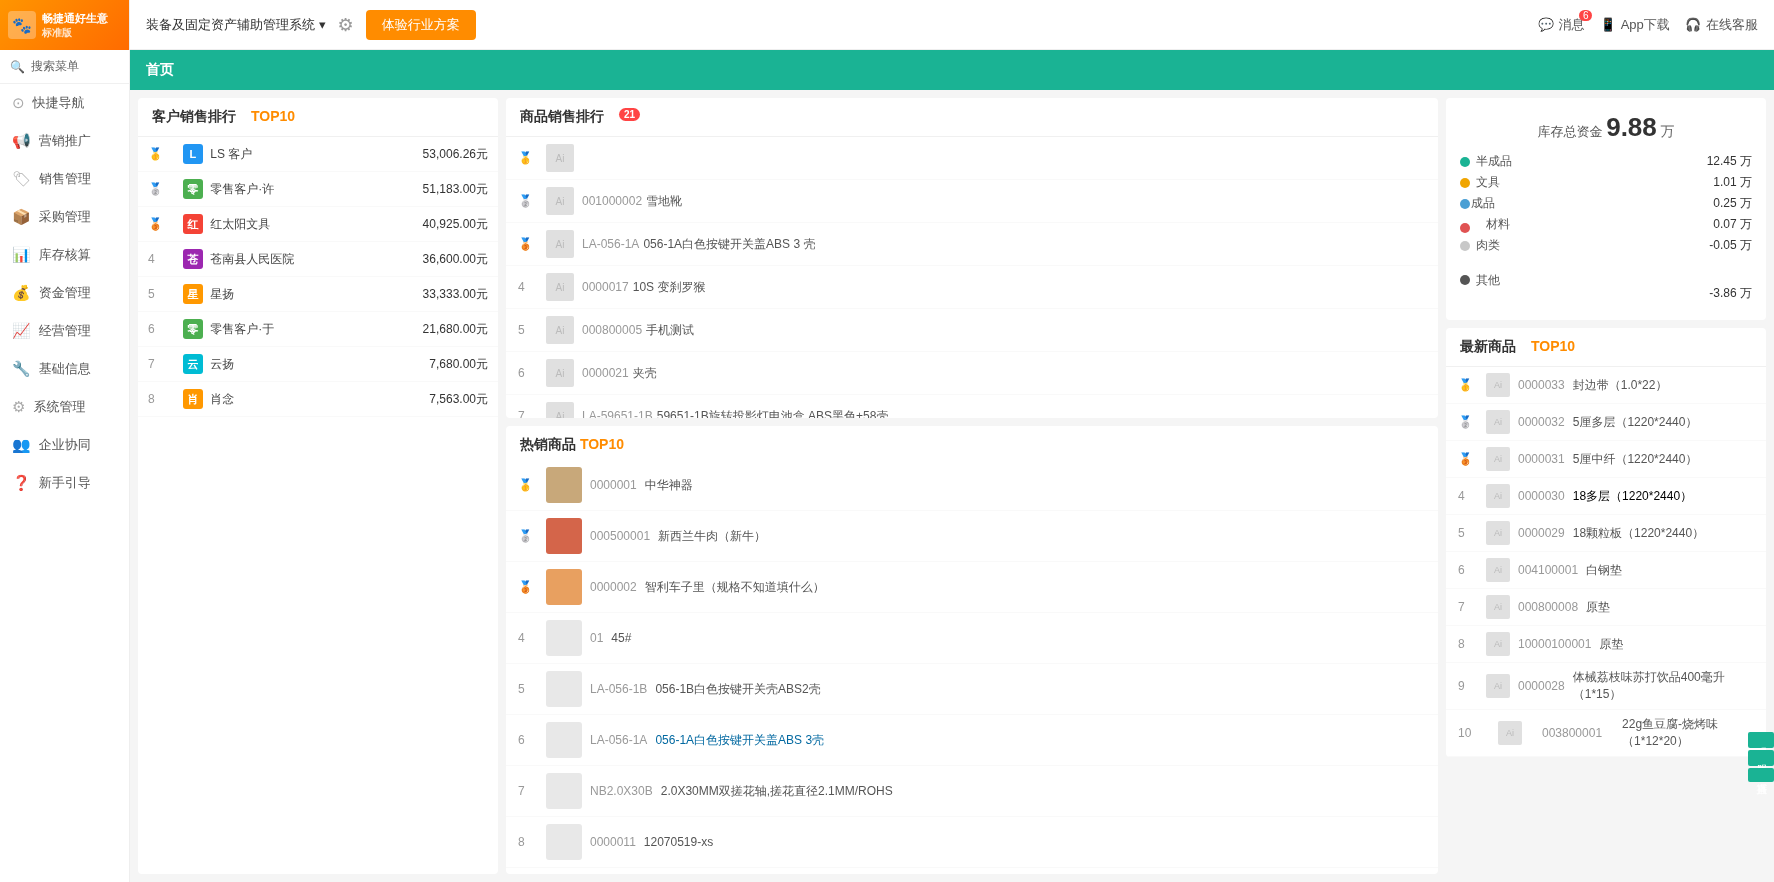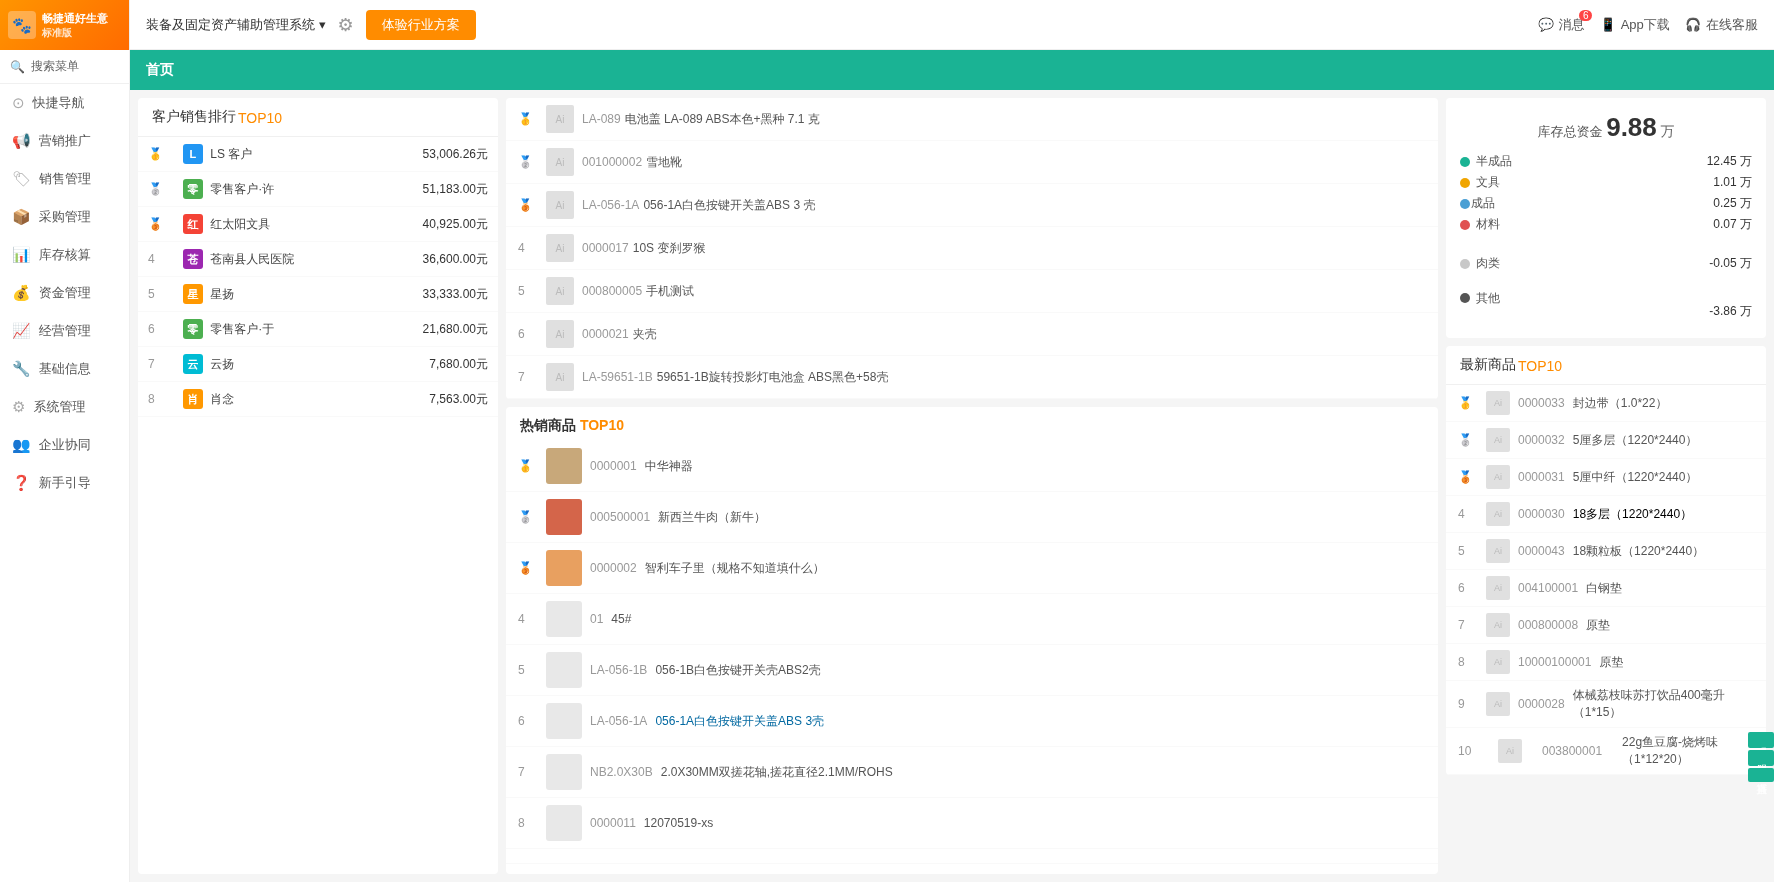--- a/index.html
+++ b/index.html
@@ -162,26 +162,26 @@
     }
 
     .panel {
       background: #fff;
       border-radius: 4px;
       overflow: hidden;
     }
     .panel-header {
       padding: 10px 14px;
       font-size: 14px;
-      font-weight: normal;
+      font-weight: bold;
       color: #333;
       border-bottom: 1px solid #f0f0f0;
       display: flex;
-      align-items: flex-end;
-      gap: 2px;
+      align-items: flex-start;
+      gap: 15px;
     }
     .panel-header-accent { color: #ff8c00; }
 
     
     .rank-table { width: 100%; border-collapse: collapse; }
     .rank-table td { padding: 7px 10px; font-size: 12px; color: #444; }
     .rank-table tr { border-bottom: 1px solid #f9f9f9; }
     .rank-num { color: #999; font-size: 12px; width: 20px; }
     .customer-badge {
       display: inline-flex; align-items: center; justify-content: center;
@@ -402,25 +402,28 @@
   </tr>
               </tbody>
           </table>
         </div>
       </div>
     </div>
 
     <div class="mid-col">
 
       <div class="panel" style="flex:0 0 auto;max-height:320px;overflow:hidden;display:flex;flex-direction:column;">
+        <div class="panel-header">
+          <span>商品销售排行</span>
+          <span style="background:#ff4444;color:white;font-size:10px;padding:1px 5px;border-radius:10px;">21</span>
+        </div>
         <div style="overflow-y:auto;flex:1;" id="product-sales-list">
             <div style="display: flex; align-items: center; padding: 7px 12px; border-bottom: 1px solid rgb(249, 249, 249); gap: 8px; font-size: 12px;">
     <span style="width:20px;flex-shrink:0;">🥇</span>
     <div style="width:28px;height:28px;background:#e0e0e0;border-radius:2px;flex-shrink:0;display:flex;align-items:center;justify-content:center;color:#bbb;font-size:10px;">Ai</div>
-    <span style="flex:1;color:#555;"><span style="color:#999;margin-right:4px;">LA-089</span>电池盖 LA-089 ABS本色+黑种 7.1 克</span>
   </div>
             <div style="display: flex; align-items: center; padding: 7px 12px; border-bottom: 1px solid rgb(249, 249, 249); gap: 8px; font-size: 12px;">
     <span style="width:20px;flex-shrink:0;">🥈</span>
     <div style="width:28px;height:28px;background:#e0e0e0;border-radius:2px;flex-shrink:0;display:flex;align-items:center;justify-content:center;color:#bbb;font-size:10px;">Ai</div>
     <span style="flex:1;color:#555;"><span style="color:#999;margin-right:4px;">001000002</span>雪地靴</span>
   </div>
             <div style="display: flex; align-items: center; padding: 7px 12px; border-bottom: 1px solid rgb(249, 249, 249); gap: 8px; font-size: 12px;">
     <span style="width:20px;flex-shrink:0;">🥉</span>
     <div style="width:28px;height:28px;background:#e0e0e0;border-radius:2px;flex-shrink:0;display:flex;align-items:center;justify-content:center;color:#bbb;font-size:10px;">Ai</div>
     <span style="flex:1;color:#555;"><span style="color:#999;margin-right:4px;">LA-056-1A</span>056-1A白色按键开关盖ABS 3 壳</span>
@@ -533,21 +536,21 @@
                 <div style="display: flex; align-items: center; gap: 6px; margin-bottom: 4px; font-size: 12px;">
     <span style="width:10px;height:10px;border-radius:50%;background:#f0a500;flex-shrink:0;"></span>
     <span style="flex:1;color:#555;">文具</span>
     <span style="color:#333;">1.01 万</span>
   </div>
                 <div style="display: flex; align-items: center; gap: 1px; margin-bottom: 4px; font-size: 12px;">
     <span style="width:10px;height:10px;border-radius:50%;background:#4a9fd4;flex-shrink:0;"></span>
     <span style="flex:1;color:#555;">成品</span>
     <span style="color:#333;">0.25 万</span>
   </div>
-                <div style="display: flex; align-items: center; gap: 6px; margin-bottom: 22px; font-size: 12px;">
+                <div style="display: flex; align-items: flex-end; gap: 16px; margin-bottom: 4px; font-size: 12px;">
     <span style="width:10px;height:10px;border-radius:50%;background:#e05252;flex-shrink:0;"></span>
     <span style="flex:1;color:#555;">材料</span>
     <span style="color:#333;">0.07 万</span>
   </div>
                 <div style="display: flex; align-items: center; gap: 6px; margin-bottom: 4px; font-size: 12px;">
     <span style="width:10px;height:10px;border-radius:50%;background:#c8c8c8;flex-shrink:0;"></span>
     <span style="flex:1;color:#555;">肉类</span>
     <span style="color:#333;">-0.05 万</span>
   </div>
                 <div style="display: flex; align-items: center; gap: 6px; margin-bottom: 4px; font-size: 12px;">
@@ -586,21 +589,21 @@
   </div>
             <div style="display: flex; align-items: center; padding: 6px 12px; border-bottom: 1px solid rgb(249, 249, 249); gap: 8px; font-size: 12px;">
     <span style="width:20px;flex-shrink:0;"><span style="color:#999;">4</span></span>
     <div style="width:24px;height:24px;background:#e0e0e0;border-radius:2px;flex-shrink:0;display:flex;align-items:center;justify-content:center;color:#bbb;font-size:9px;">Ai</div>
     <span style="color:#999;flex-shrink:0;">0000030</span>
     <span style="color:#000000;">18多层（1220*2440）</span>
   </div>
             <div style="display: flex; align-items: center; padding: 6px 12px; border-bottom: 1px solid rgb(249, 249, 249); gap: 8px; font-size: 12px;">
     <span style="width:20px;flex-shrink:0;"><span style="color:#999;">5</span></span>
     <div style="width:24px;height:24px;background:#e0e0e0;border-radius:2px;flex-shrink:0;display:flex;align-items:center;justify-content:center;color:#bbb;font-size:9px;">Ai</div>
-    <span style="color:#999;flex-shrink:0;">0000043</span>
+    <span style="color:#999;flex-shrink:0;">0000029</span>
     <span style="color:#555;">18颗粒板（1220*2440）</span>
   </div>
             <div style="display: flex; align-items: center; padding: 6px 12px; border-bottom: 1px solid rgb(249, 249, 249); gap: 8px; font-size: 12px;">
     <span style="width:20px;flex-shrink:0;"><span style="color:#999;">6</span></span>
     <div style="width:24px;height:24px;background:#e0e0e0;border-radius:2px;flex-shrink:0;display:flex;align-items:center;justify-content:center;color:#bbb;font-size:9px;">Ai</div>
     <span style="color:#999;flex-shrink:0;">004100001</span>
     <span style="color:#555;">白钢垫</span>
   </div>
             <div style="display: flex; align-items: center; padding: 6px 12px; border-bottom: 1px solid rgb(249, 249, 249); gap: 8px; font-size: 12px;">
     <span style="width:20px;flex-shrink:0;"><span style="color:#999;">7</span></span>

